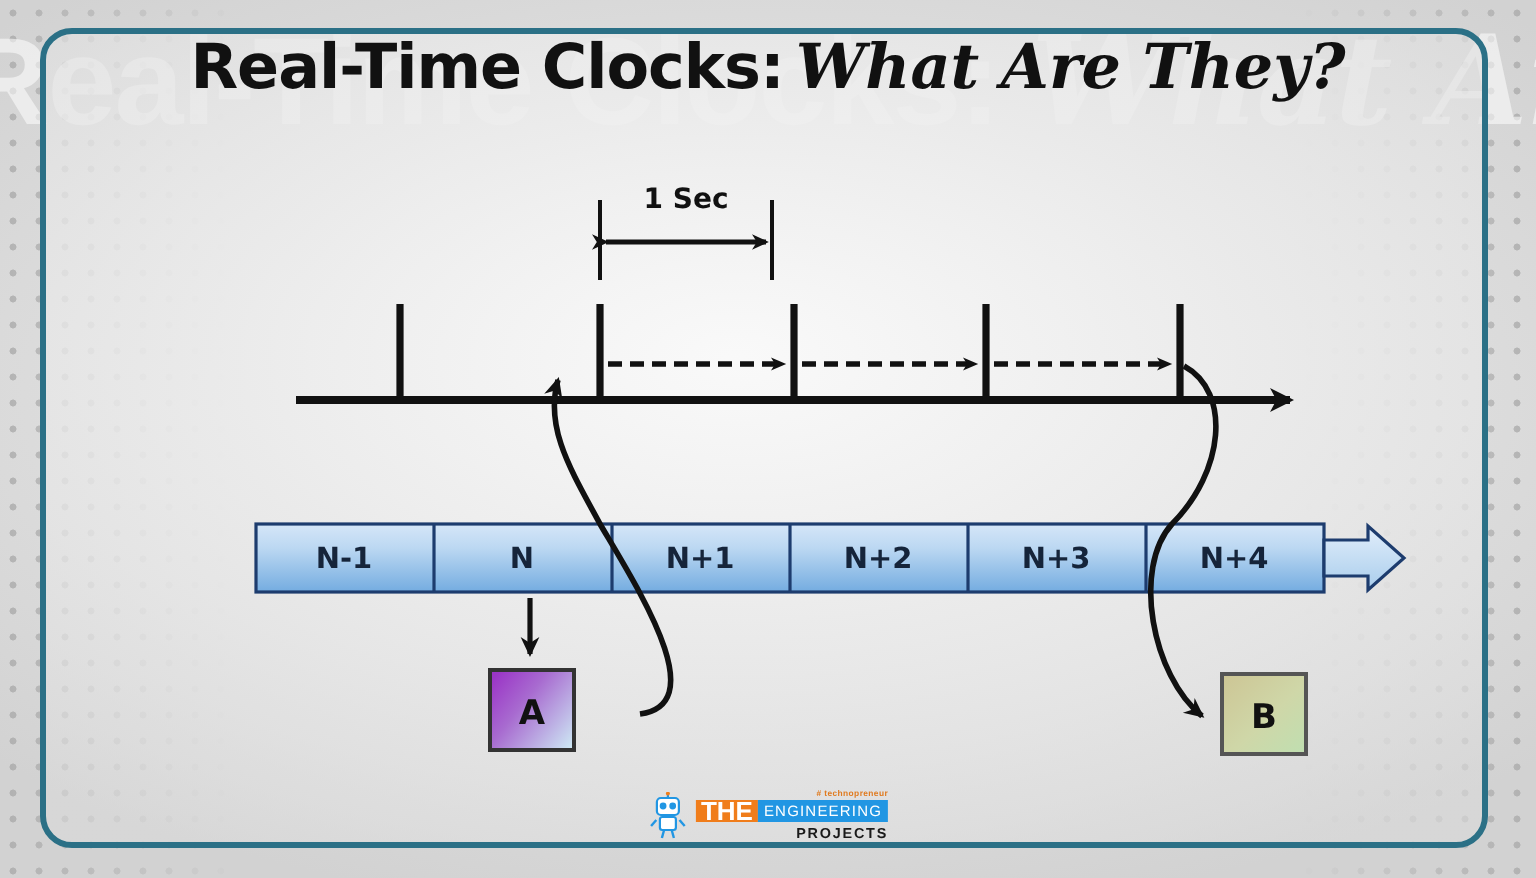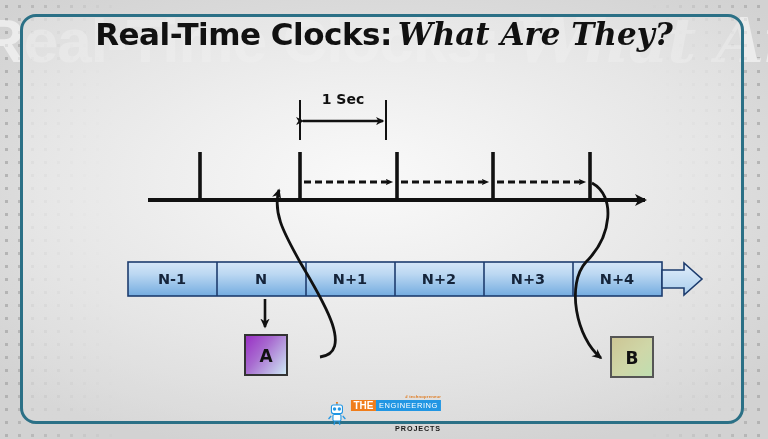--- a/index.html
+++ b/index.html
@@ -98,32 +98,32 @@
     width:20px;height:24px;position:relative;flex:0 0 auto;
   }
   #logo .logotext{display:flex;flex-direction:column;align-items:flex-end;line-height:1;}
   #logo .tagline{
     font-size:4.2px;font-weight:700;color:#e07b20;
     letter-spacing:.2px;margin-bottom:1px;
     font-family:"Liberation Sans", sans-serif;
   }
   #logo .mainrow{display:flex;align-items:stretch;height:11px;}
   #logo .the{
-    background:#f07d1b;color:#fff;font-size:10px;font-weight:700;
+    background:#f07d1b;color:#fff;font-size:13px;font-weight:700;
     padding:0 2.5px;display:flex;align-items:center;
     font-family:"Liberation Sans", sans-serif;
   }
   #logo .engineering{
     background:#2196e3;color:#fff;font-size:7.5px;font-weight:400;
     padding:0 3px;display:flex;align-items:center;letter-spacing:.6px;
     font-family:"Liberation Sans", sans-serif;
   }
   #logo .projects{
     color:#1a1a1a;font-size:7.2px;font-weight:700;letter-spacing:.9px;
-    margin-top:14px;
+    margin-top:2px;
     font-family:"Liberation Sans", sans-serif;
     padding-left:24px;
   }
 </style>
 </head>
 <body>
 
 <div id="page">
 
   <div class="dots left"></div>

